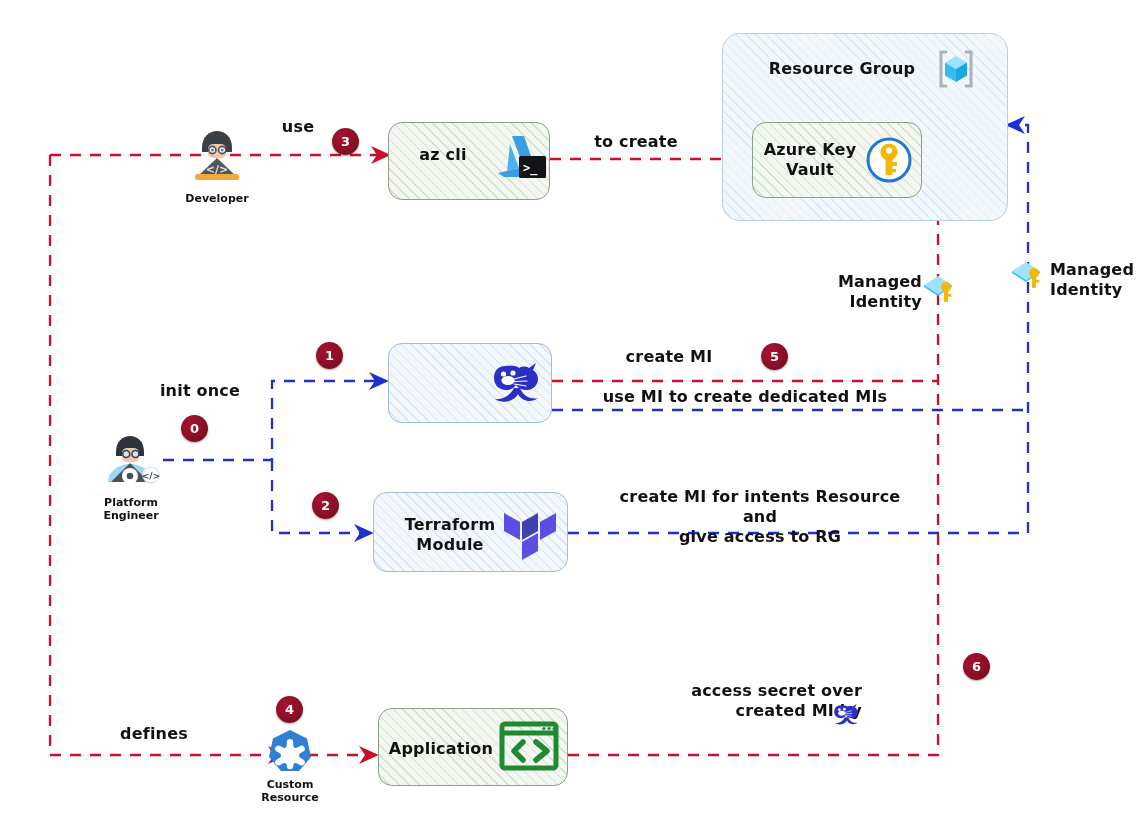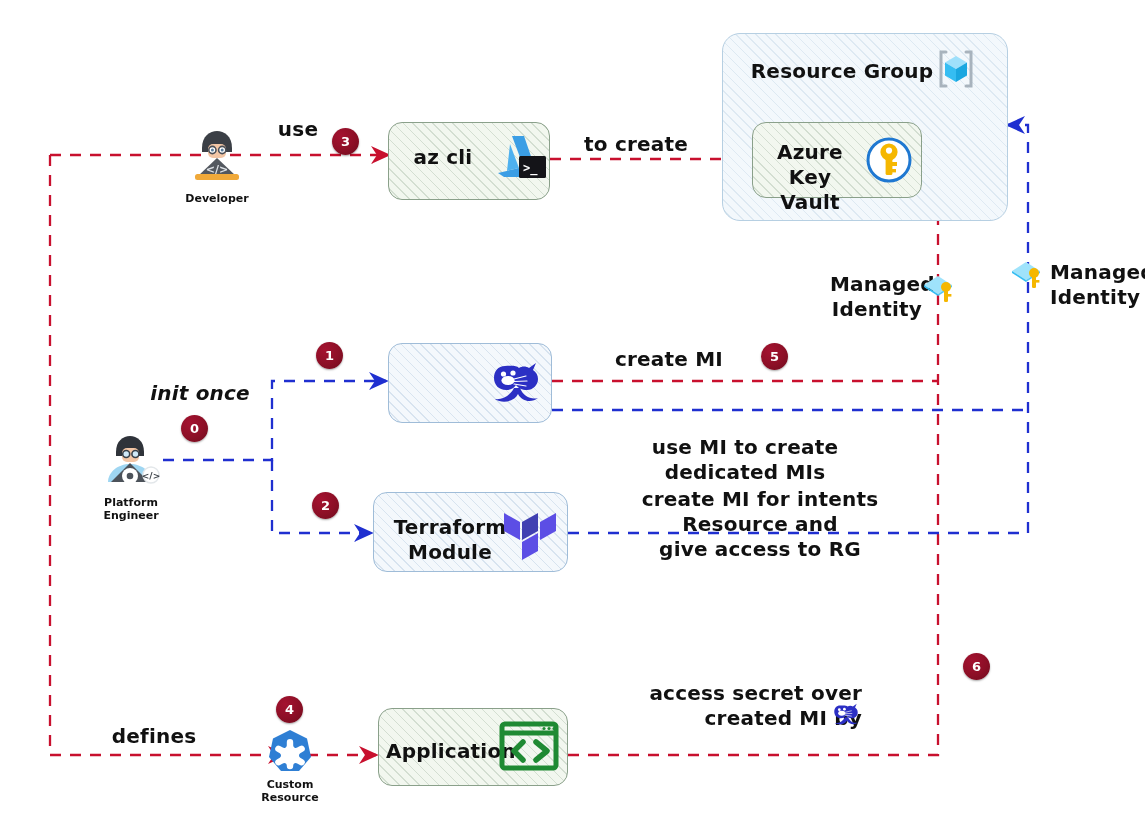--- a/index.html
+++ b/index.html
@@ -20,21 +20,21 @@
   .box-blue{border:1.6px solid #9fbcd8;
     background-color:#f4f8fc;
     background-image:repeating-linear-gradient(45deg,
        rgba(150,180,210,.30) 0 1px, rgba(255,255,255,0) 1px 7px);}
   
   .box-rg{border:1.6px solid #b6cfe2;border-radius:18px;
     background-color:#f3f8fc;
     background-image:repeating-linear-gradient(45deg,
        rgba(160,190,215,.26) 0 1px, rgba(255,255,255,0) 1px 7px);}
 
-  .lbl{position:absolute;font-weight:700;color:#111;font-size:20px;
+  .lbl{position:absolute;font-weight:700;color:#111;font-size:16px;
        line-height:1.25;text-align:center;white-space:pre-line;letter-spacing:.2px;}
 
   .badge{position:absolute;width:27px;height:27px;border-radius:50%;
     background:radial-gradient(circle at 34% 30%,#a41230 0%,#8c0f26 55%,#6d0b1d 100%);
     color:#fff;font-size:13px;font-weight:700;display:flex;align-items:center;
     justify-content:center;box-shadow:0 1px 2px rgba(0,0,0,.35);}
 
   .icon{position:absolute;display:block;}
   .actor{position:absolute;display:flex;flex-direction:column;align-items:center;}
   .actor .aname{margin-top:4px;font-weight:700;font-size:11px;color:#111;
@@ -235,23 +235,23 @@
     <polygon points="30,13 16,22 16,24 30,15" fill="#57c8f0"></polygon>
     <circle cx="24" cy="15" r="5" fill="#f5b700"></circle>
     <rect x="22" y="18" width="4" height="12" rx="1.3" fill="#f5b700"></rect>
     <rect x="26" y="22" width="3.4" height="2.6" fill="#f5b700"></rect>
   </svg>
   <div class="lbl" style="left:1050px;top:260px;width:95px;text-align:left;">Managed
 Identity</div>
 
   <div class="lbl" style="left:262px;top:117px;width:72px;">use</div>
   <div class="lbl" style="left:578px;top:132px;width:116px;">to create</div>
-  <div class="lbl" style="left:150px;top:381px;width:100px;font-style:italic;">init once</div>
+  <div class="lbl" style="left:150px;top:381px;width:100px;">init once</div>
   <div class="lbl" style="left:610px;top:347px;width:118px;">create MI</div>
-  <div class="lbl" style="left:592px;top:387px;width:306px;margin-top:48px;">use MI to create dedicated MIs</div>
+  <div class="lbl" style="left:592px;top:387px;width:306px;">use MI to create dedicated MIs</div>
   <div class="lbl" style="left:600px;top:487px;width:320px;">create MI for intents Resource and
 give access to RG</div>
   <div class="lbl" style="left:108px;top:724px;width:92px;">defines</div>
   <div class="lbl" style="left:632px;top:681px;width:230px;text-align:right;">access secret over
 created MI by</div>
   <svg class="icon" style="left:828px;top:698px;" width="36" height="32" viewBox="0 0 60 60">
     <g fill="#2b2fc4">
       <path d="M19,14 C12,14 8,19 8,26 C8,33 13,38 20,38 C25,38 28,36 30,33
                C32,36 36,38 41,38 C47,38 52,33 52,27 C52,23 50,20 47,18
                L50,11 L43,16 C40,14 36,14 33,16 C30,13 24,14 19,14 Z"></path>

